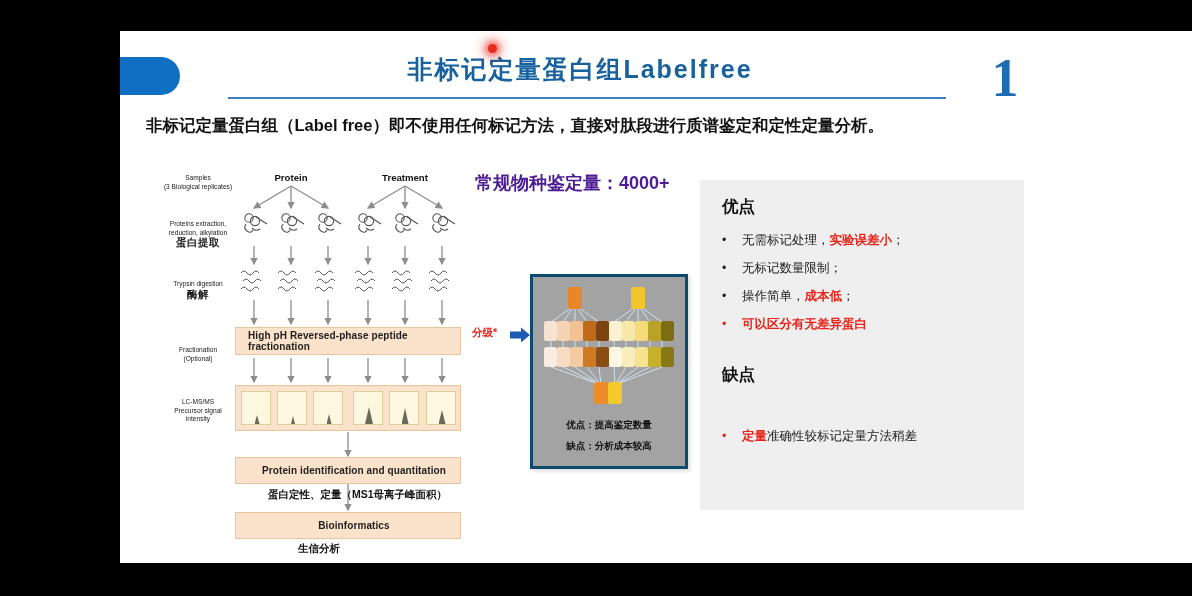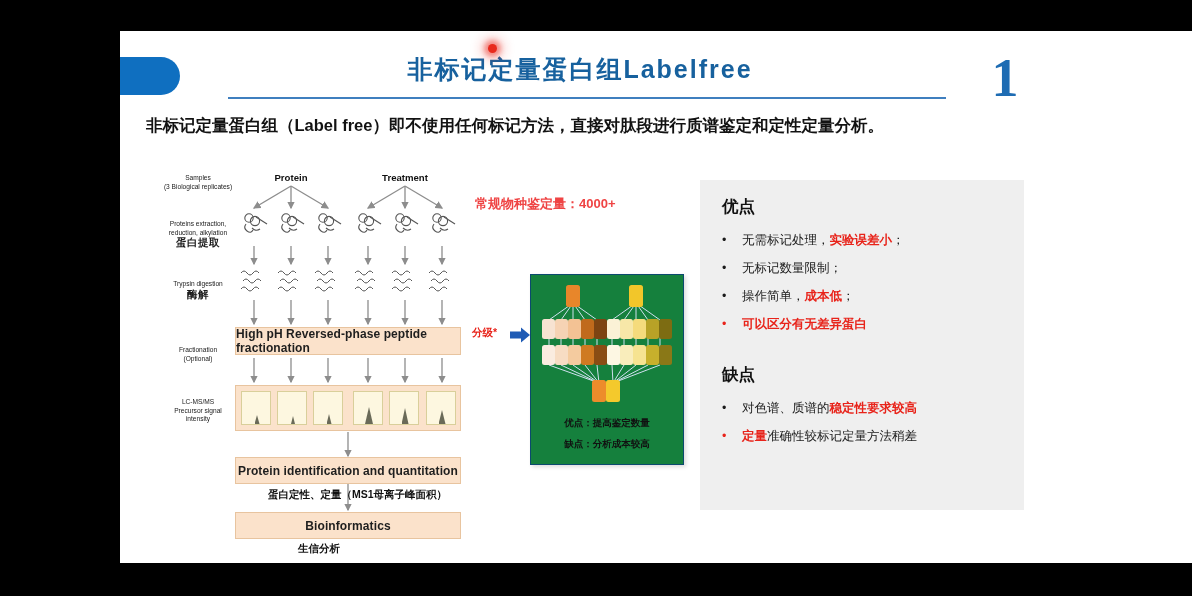--- a/index.html
+++ b/index.html
@@ -32,38 +32,38 @@
   
   #wf{position:absolute;left:20px;top:139px;width:350px;height:390px;}
   .wf-stagelbl{position:absolute;text-align:center;color:#1a1a1a;
                font-size:6.6px;line-height:8.6px;width:100px;}
   .wf-stagelbl b{font-size:10.5px;font-weight:bold;display:block;
                  margin-top:1px;letter-spacing:.5px;}
   .grp-lbl{position:absolute;font-size:9.6px;font-weight:bold;color:#111;
            text-align:center;width:90px;}
   .band{position:absolute;background:#fbe2cb;border:1px solid #e8c49f;
         box-sizing:border-box;display:flex;align-items:center;justify-content:center;
-        font-size:12px;font-weight:bold;color:#1e1e1e;letter-spacing:.1px;}
+        font-size:10px;font-weight:bold;color:#1e1e1e;letter-spacing:.1px;padding-left:12px;}
   .msrow{position:absolute;background:#fbe2cb;border:1px solid #e8c49f;
          box-sizing:border-box;}
   .mscell{position:absolute;background:#fdf7e0;border:1px solid #d9cf9a;
           box-sizing:border-box;overflow:hidden;}
   .peak{position:absolute;bottom:0;background:#6a6a58;}
   .note{position:absolute;font-size:10.5px;font-weight:bold;color:#111;
         white-space:nowrap;}
 
   
-  .ident{position:absolute;left:355px;top:140px;font-size:13px;
-         font-weight:bold;color:#ef4444;white-space:nowrap;margin-top:24px;}
+  .ident{position:absolute;left:355px;top:140px;font-size:18px;
+         font-weight:bold;color:#4c1d95;white-space:nowrap;}
   .fenji{position:absolute;left:352px;top:295px;font-size:10.5px;
          font-weight:bold;color:#e8231a;}
   .bigarrow{position:absolute;left:390px;top:296px;width:20px;height:16px;}
 
   .callout{position:absolute;left:410px;top:243px;width:152px;height:189px;
-           background:#15803d;border:1px solid #0c4a6e;
+           background:#a3a3a3;border:3px solid #0c4a6e;
            box-shadow:2px 2px 4px rgba(0,0,0,.14);}
   .tube{position:absolute;border-radius:2.5px;}
   .co-txt{position:absolute;left:0;width:152px;text-align:center;
           font-size:9.5px;font-weight:bold;color:#111;}
 
   
   #panel{position:absolute;left:580px;top:149px;width:324px;height:330px;
          background:#efefef;}
   .ph{position:absolute;left:22px;font-size:16.5px;font-weight:bold;color:#111;font-family:Liberation Serif, serif;}
   .bullet{position:absolute;left:22px;width:290px;font-size:12.5px;
@@ -332,21 +332,18 @@
     </div>
     <div class="bullet reddot" style="top:136px;">
       <span class="dot" style="color: rgb(232, 35, 26);">•</span><span><span class="red">可以区分有无差异蛋白</span></span>
     </div>
     <div class="bullet" style="top:108px;">
       <span class="dot">•</span><span><span>操作简单，</span><span class="red">成本低</span><span>；</span></span>
     </div>
 
     <div class="ph" style="top:184px;">缺点</div>
 
-    <div class="bullet" style="top:220px;">
-      <span class="dot">•</span><span><span>对色谱、质谱的</span><span class="red">稳定性要求较高</span></span>
-    </div>
     <div class="bullet reddot" style="top:248px;">
       <span class="dot" style="color: rgb(232, 35, 26);">•</span><span><span class="red">定量</span><span>准确性较标记定量方法稍差</span></span>
     </div>
   </div>
 
 </div>
 
 </body></html>

